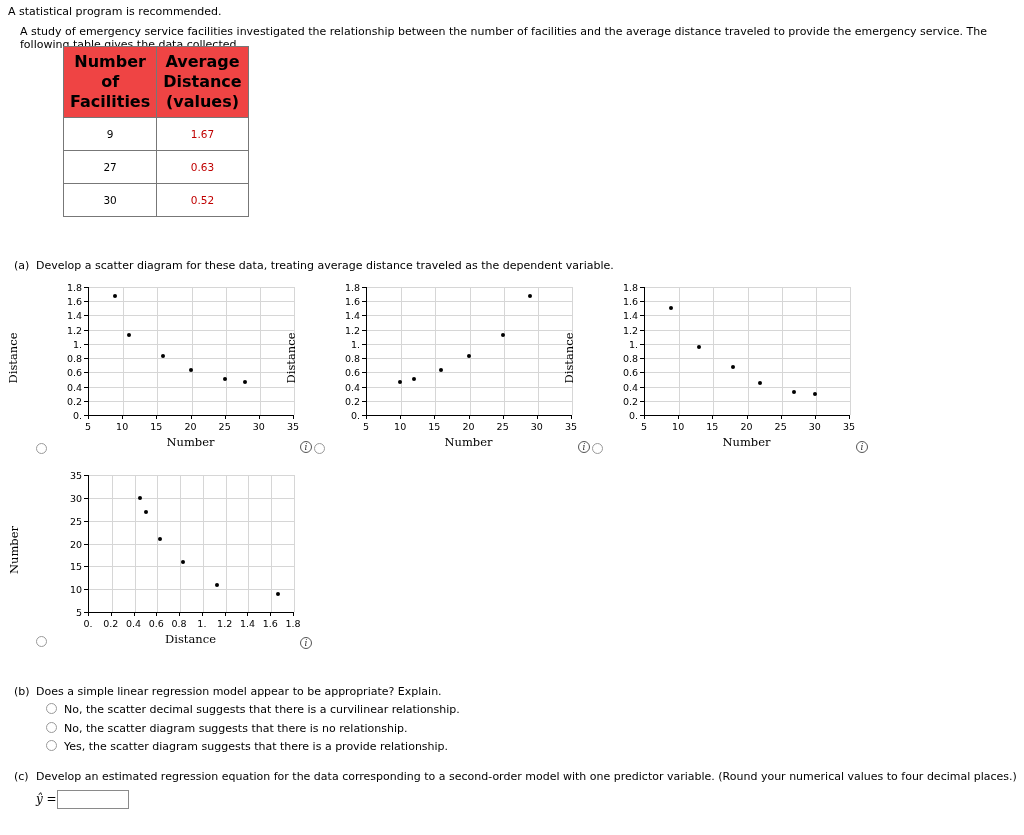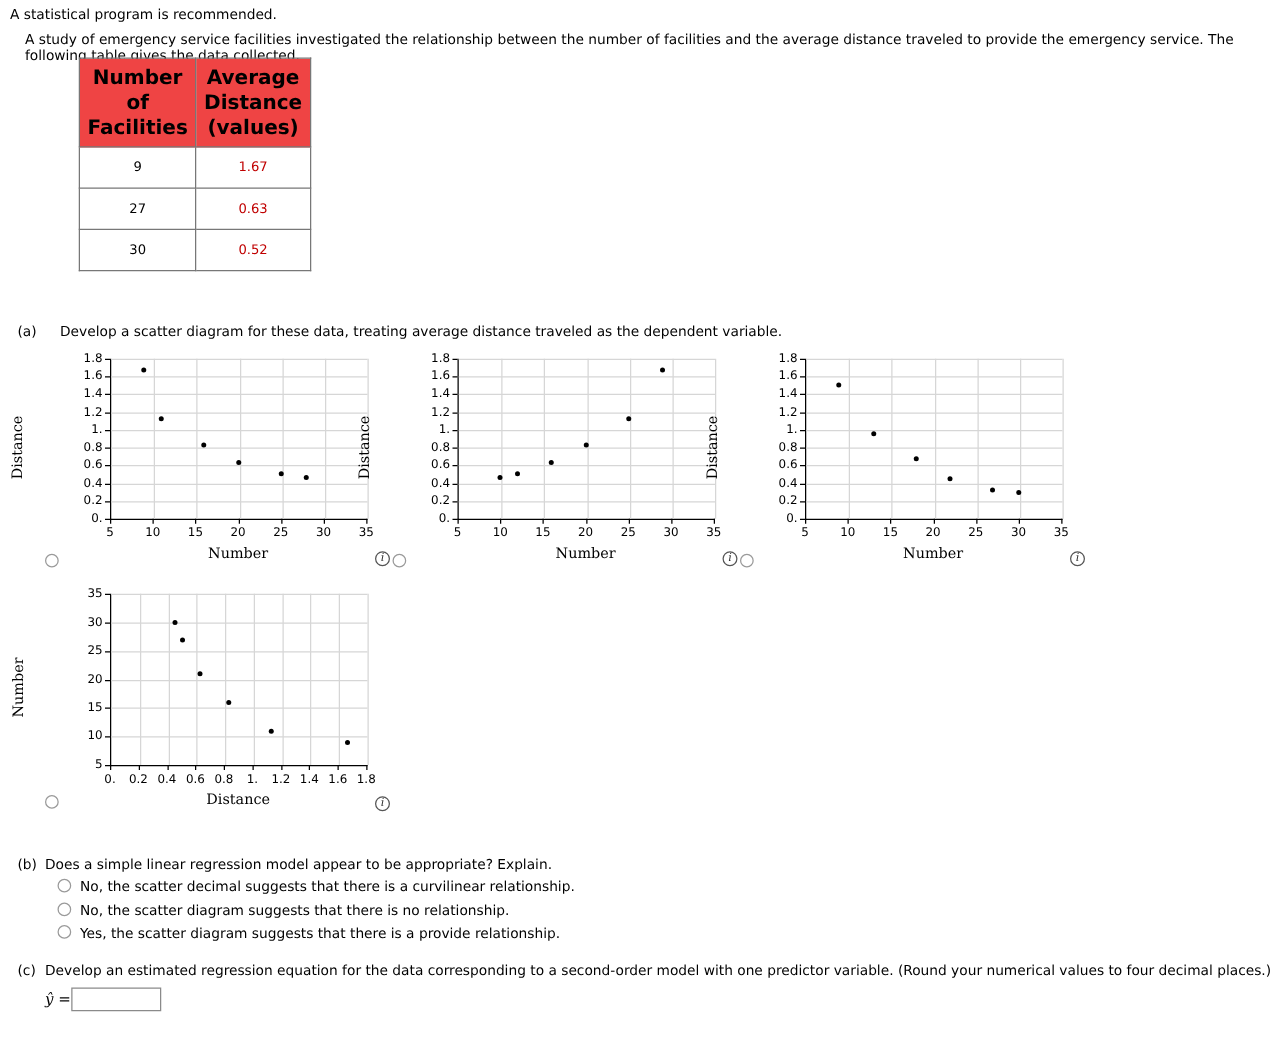--- a/index.html
+++ b/index.html
@@ -86,21 +86,21 @@
       <td class="dist">0.63</td>
     </tr>
     <tr>
       <td class="num">30</td>
       <td class="dist">0.52</td>
     </tr>
   </tbody>
 </table>
 
 <div class="qlabel" style="left:14px;top:259px;">(a)</div>
-<div class="qtext" style="left:48px;top:259px;">Develop a scatter diagram for these data, treating average distance traveled as the dependent variable.</div>
+<div class="qtext" style="left:36px;top:259px;">Develop a scatter diagram for these data, treating average distance traveled as the dependent variable.</div>
 
 <div class="chartbox" id="chart1" style="left:0px;top:275px;width:320px;height:180px;">
     <div class="plotframe" style="left: 88px; top: 12px; width: 205px; height: 128px;">
       <div class="gridv" style="left: 34.1667px;"></div>
       <div class="gridv" style="left: 68.3333px;"></div>
       <div class="gridv" style="left: 102.5px;"></div>
       <div class="gridv" style="left: 136.667px;"></div>
       <div class="gridv" style="left: 170.833px;"></div>
       <div class="gridv" style="left: 205px;"></div>
       <div class="gridh" style="top: 113.778px;"></div>

